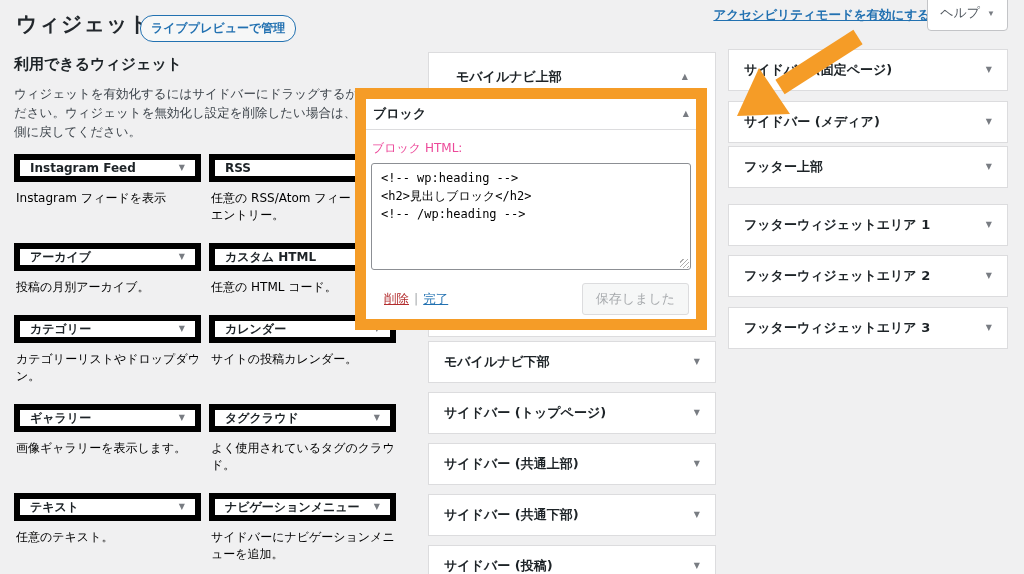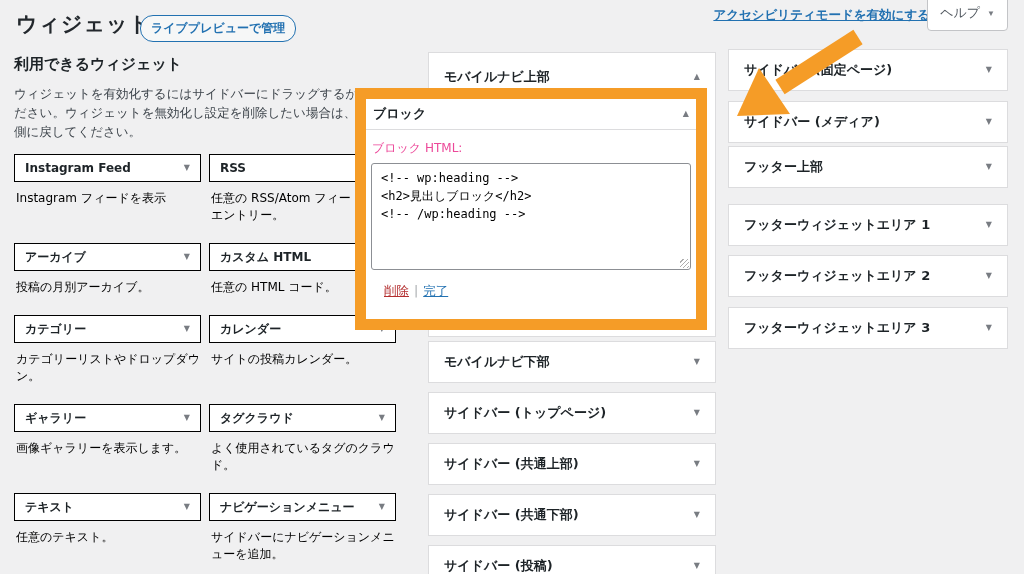--- a/index.html
+++ b/index.html
@@ -17,28 +17,28 @@
   .a11y-link { position:absolute; right:94px; top:7px; font-size:12.5px; font-weight:600; color:#2271b1; text-decoration:underline; cursor:pointer; }
   .help-btn { position:absolute; right:16px; top:-6px; background:#ffffff; border:1px solid #c3c4c7; border-radius:4px;
     padding:9px 12px 8px; font-size:13px; color:#50575e; display:flex; align-items:center; gap:7px; cursor:pointer; }
   .help-btn .caret { font-size:8px; color:#787c82; }
   
   .left-col { position:absolute; left:14px; top:55px; width:414px; }
   .avail-heading { font-size:15px; font-weight:700; color:#1d2327; }
   .avail-desc { margin-top:10px; font-size:12.5px; line-height:19px; color:#3c434a; white-space:pre; }
   .widget-grid { margin-top:13px; display:grid; grid-template-columns:187px 187px; column-gap:8px; align-items:start; }
   .widget-cell { min-width:0; }
-  .widget-bar { height:28px; background:#fff; border:1px solid #000000; display:flex; align-items:center;
+  .widget-bar { height:28px; background:#fff; border:6px solid #000000; display:flex; align-items:center;
     justify-content:space-between; padding:0 10px; cursor:pointer; }
   .widget-bar .w-title { font-size:12px; font-weight:700; color:#1d2327; white-space:nowrap; }
   .toggle { font-size:8px; color:#787c82; line-height:1; }
   .widget-desc { margin:8px 2px 19px; font-size:12px; line-height:17px; color:#000000; white-space:pre; }
   
   .panel-mobile-top { position:absolute; left:428px; top:52px; width:288px; height:285px; background:#fff; border:1px solid #dcdcde; }
-  .panel-header { display:flex; align-items:center; justify-content:space-between; padding:15px 15px 0; }
+  .panel-header { display:flex; align-items:center; justify-content:space-between; padding:15px 27px 0; }
   .panel-header .s-title { font-size:13px; font-weight:700; }
   .accordion { position:absolute; background:#fff; border:1px solid #dcdcde; display:flex; align-items:center;
     justify-content:space-between; padding:0 15px; height:42px; cursor:pointer; }
   .accordion .s-title { font-size:13px; font-weight:700; white-space:nowrap; }
   .c-col { left:428px; width:288px; }
   .r-col { left:728px; width:280px; }
   
   .block-widget { position:absolute; left:355px; top:88px; width:352px; height:242px; background:#fff;
     border:11px solid #f59c27; z-index:50; }
   .bw-header { height:31px; display:flex; align-items:center; justify-content:space-between; padding:0 7px;
@@ -217,20 +217,21 @@
   </div>
   <div class="bw-body">
     <div class="bw-label">ブロック HTML:</div>
     <div class="bw-textarea">&lt;!-- wp:heading --&gt;
 &lt;h2&gt;見出しブロック&lt;/h2&gt;
 &lt;!-- /wp:heading --&gt;<span class="resize-handle"></span></div>
     <div class="bw-footer">
       <span class="bw-links">
         <a class="delete-link">削除</a><span class="link-sep">|</span><a class="done-link">完了</a>
       </span>
+      <button class="saved-btn" disabled="">保存しました</button>
     </div>
   </div>
 </div>
 
 <svg class="anno-arrow" width="180" height="130" viewBox="0 0 180 130">
   <line x1="158" y1="17" x2="80" y2="67" stroke="#f59c27" stroke-width="17"></line>
   <polygon points="37,96 59,48 90,94" fill="#f59c27"></polygon>
 </svg>
 
 </body></html>

